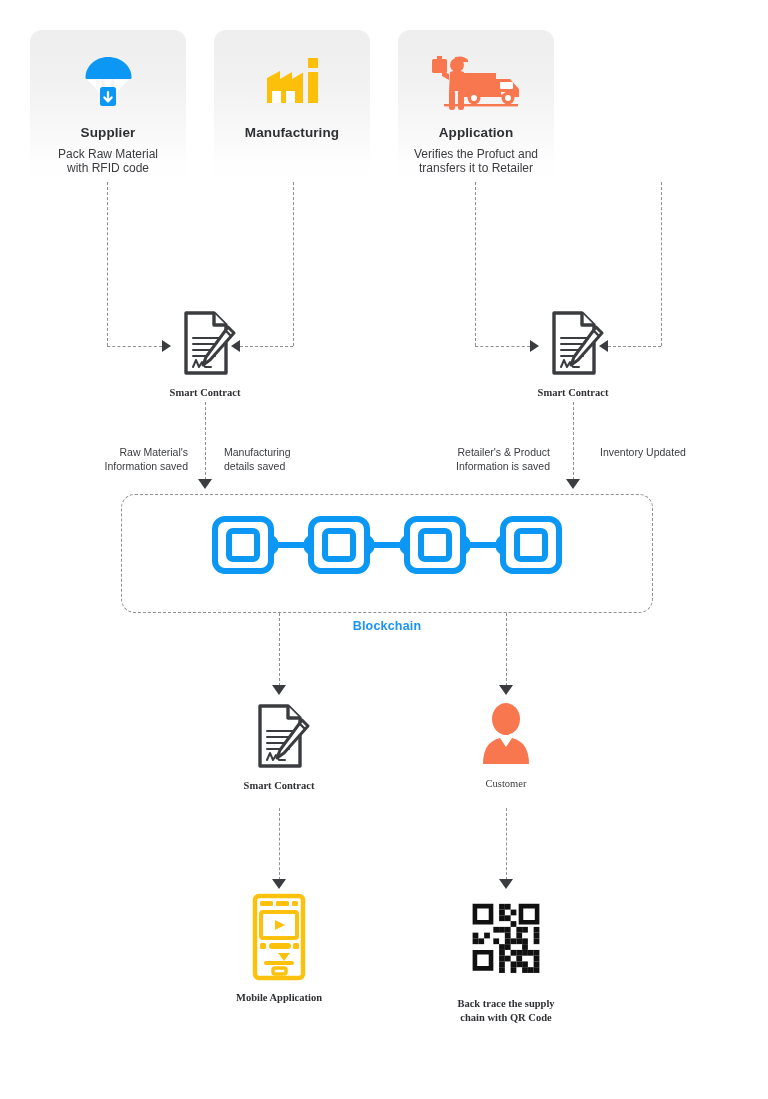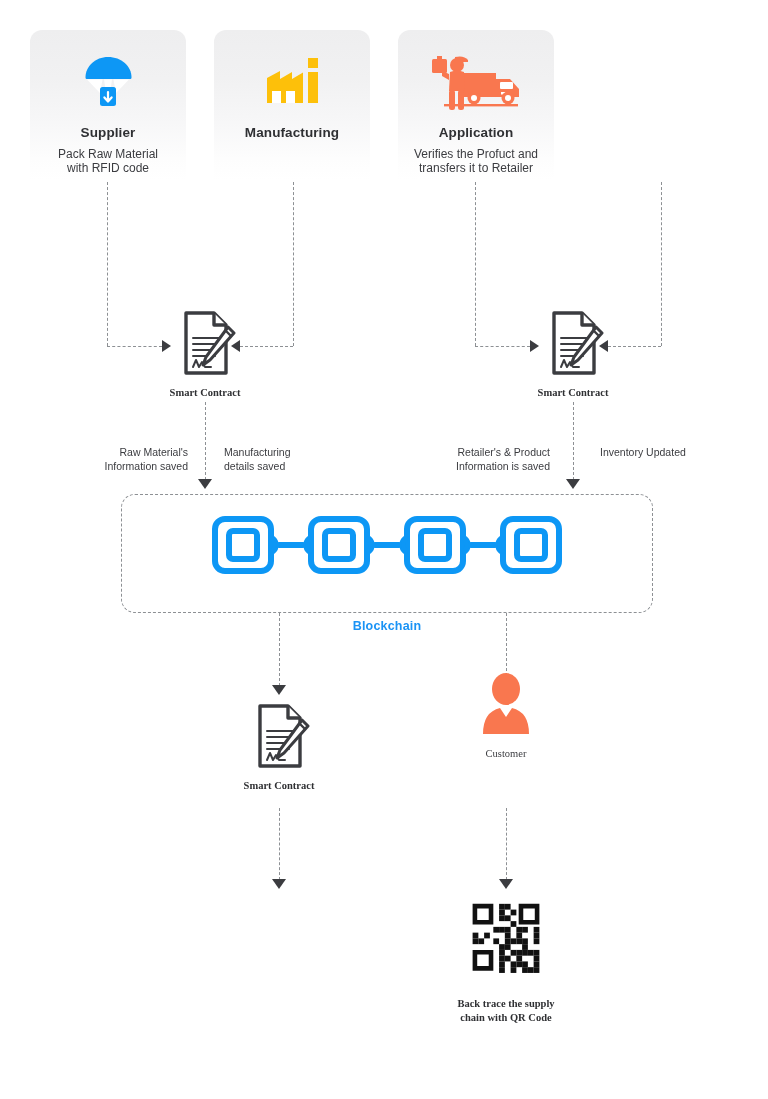--- a/index.html
+++ b/index.html
@@ -266,34 +266,51 @@
         <line x1="19" y1="40" x2="45" y2="40"></line>
         <line x1="19" y1="46" x2="41" y2="46"></line>
       </g>
       <path d="M19 57 L22 50 L25 57 L28 52 L31 57 L37 57" stroke="#3b3c40" stroke-width="2" fill="none" stroke-linecap="round" stroke-linejoin="round"></path>
       <path d="M54 17 L60 23 L36 50 L29 55 L32 47 Z" fill="#ffffff" stroke="#3b3c40" stroke-width="3" stroke-linejoin="round"></path>
       <line x1="52" y1="21" x2="57" y2="26" stroke="#3b3c40" stroke-width="2.4"></line>
     </svg>
     <div class="node-caption">Smart Contract</div>
   </div>
 
-  <div class="node" style="left:451px; top:671px; width:110px;">
+  <div class="node" style="left:451px; top:701px; width:110px;">
     <svg width="62" height="66" viewBox="0 0 62 66">
       <ellipse cx="31" cy="18" rx="14" ry="16" fill="#f9774f"></ellipse>
       <path d="M8 63 Q8 41 25 37 L31 46 L37 37 Q54 41 54 63 Z" fill="#f9774f"></path>
     </svg>
     <div class="node-caption plain">Customer</div>
   </div>
 
   <div class="vline" style="left:279px; top:808px; height:72px;"></div>
   <div class="arrow-down" style="left:272px; top:879px;"></div>
 
   <div class="vline" style="left:506px; top:808px; height:72px;"></div>
   <div class="arrow-down" style="left:499px; top:879px;"></div>
 
+  <div class="node" style="left:214px; top:893px; width:130px;">
+    <svg width="58" height="88" viewBox="0 0 58 88">
+      <rect x="5" y="3" width="48" height="82" rx="4" fill="none" stroke="#fcc10d" stroke-width="4.5"></rect>
+      <rect x="10" y="8" width="13" height="5" rx="1.5" fill="#fcc10d"></rect>
+      <rect x="26" y="8" width="13" height="5" rx="1.5" fill="#fcc10d"></rect>
+      <rect x="42" y="8" width="6" height="5" rx="1.5" fill="#fcc10d"></rect>
+      <rect x="11" y="19" width="36" height="26" rx="2" fill="none" stroke="#fcc10d" stroke-width="4"></rect>
+      <path d="M25 27 L35 32 L25 37 Z" fill="#fcc10d"></path>
+      <rect x="10" y="50" width="6" height="6" rx="1.5" fill="#fcc10d"></rect>
+      <rect x="19" y="50" width="22" height="6" rx="3" fill="#fcc10d"></rect>
+      <rect x="43" y="50" width="6" height="6" rx="1.5" fill="#fcc10d"></rect>
+      <path d="M28 60 L40 60 L34 68 Z" fill="#fcc10d"></path>
+      <rect x="14" y="68" width="30" height="4" rx="2" fill="#fcc10d"></rect>
+      <rect x="23" y="75" width="13" height="6" rx="2" fill="none" stroke="#fcc10d" stroke-width="3.5"></rect>
+    </svg>
+    <div class="node-caption">Mobile Application</div>
+  </div>
 
   <div class="node" style="left:441px; top:893px; width:130px;">
     <svg width="76" height="88" viewBox="0 0 66 76" style="margin-top:6px">
       <g fill="#111111">
 
         <path d="M4 4 h18 v18 h-18 z M8 8 v10 h10 v-10 z" fill-rule="evenodd"></path>
 
         <path d="M44 4 h18 v18 h-18 z M48 8 v10 h10 v-10 z" fill-rule="evenodd"></path>
 
         <path d="M4 44 h18 v18 h-18 z M8 48 v10 h10 v-10 z" fill-rule="evenodd"></path>

